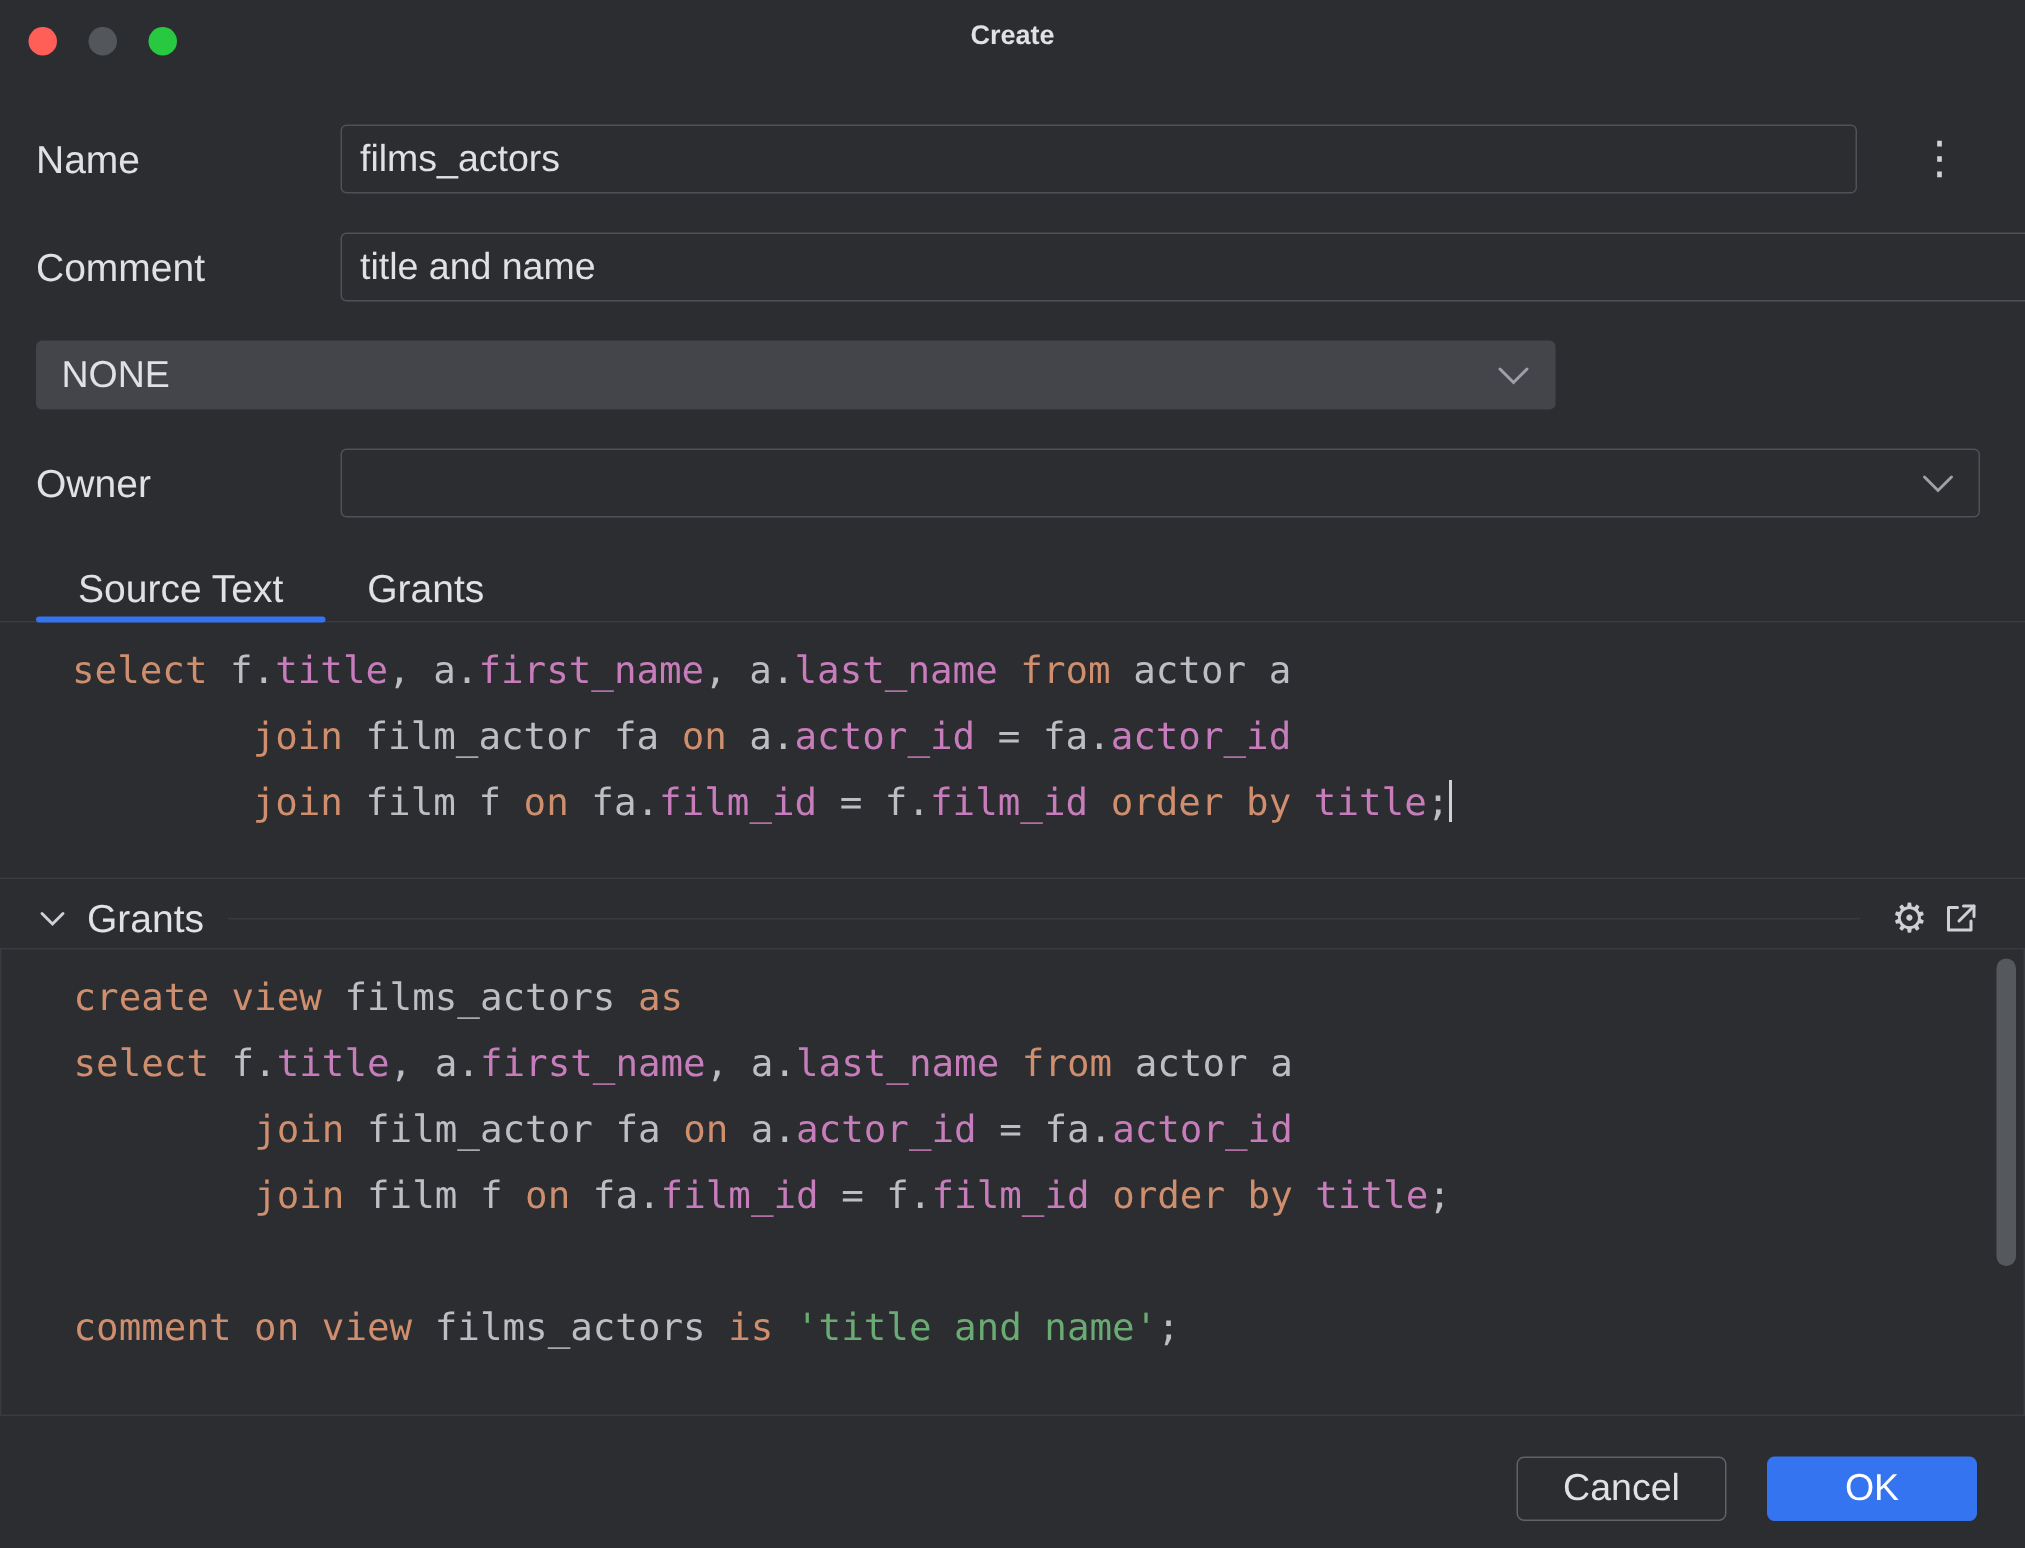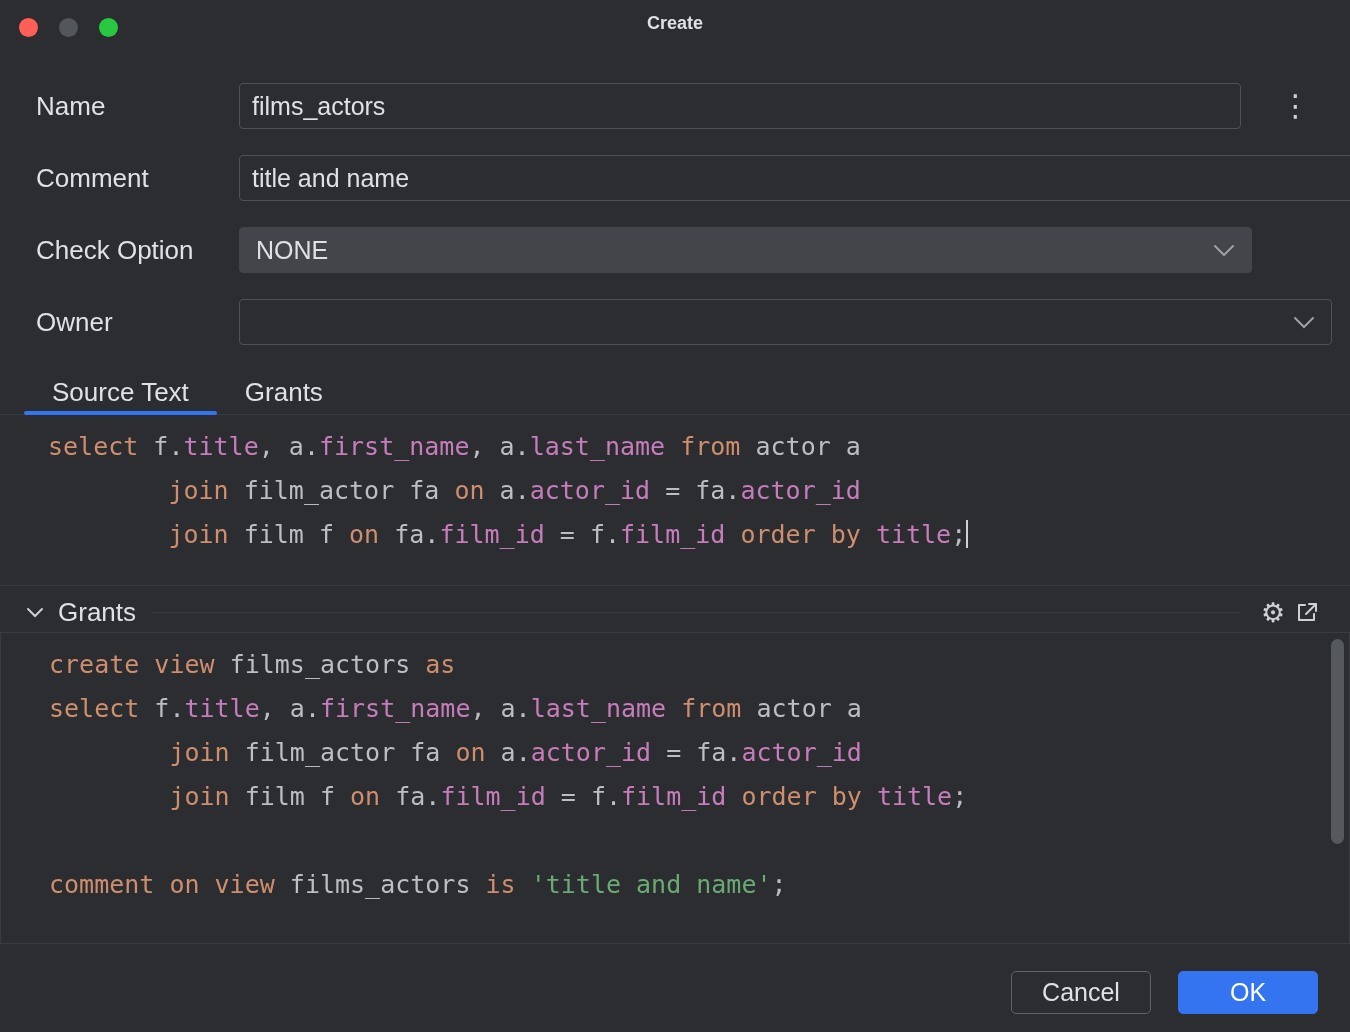--- a/index.html
+++ b/index.html
@@ -17,21 +17,21 @@
   .tl { width: 19px; height: 19px; border-radius: 50%; display: inline-block; }
   .tl-red   { background: #FF5F57; }
   .tl-gray  { background: #53575B; }
   .tl-green { background: #28C840; }
   .window-title {
     position: absolute; left: 0; right: 0; top: 13px;
     text-align: center; font-size: 18px; font-weight: bold; color: #DFE1E5;
   }
 
   
-  .form { padding: 27px 0 0 36px; }
+  .form { padding: 27px 0 0 24px; }
   .form-row { display: flex; align-items: center; height: 46px; margin-bottom: 26px; }
   .form-label { width: 203px; font-size: 26px; color: #DFE1E5; flex: 0 0 203px; }
 
   .text-input {
     height: 46px; background: #2B2D30; border: 1px solid #4E5157; border-radius: 4px;
     color: #DFE1E5; font-size: 25px; font-family: "Liberation Sans", sans-serif;
     padding: 0 44px 0 12px; outline: none;
   }
   .name-input { width: 1011px; padding-right: 12px; }
   .input-wrap { position: relative; display: flex; align-items: center; }
@@ -132,21 +132,20 @@
             <path d="M13 3h6v6"></path>
               <path d="M19 3l-7 7"></path>
             <path d="M9 19H3v-6"></path>
               <path d="M3 19l7-7"></path>
           </svg>
         </span>
       </div>
     </div>
 
     <div class="form-row">
-      <div class="form-label">Check Option</div>
       <div class="combo combo-filled">
         <span class="combo-value">NONE</span>
         <span class="chevron">
           <svg width="22" height="13" viewBox="0 0 22 13" fill="none" stroke="#9DA0A8" stroke-width="2" stroke-linecap="round">
             <polyline points="2,2 11,11 20,2"></polyline>
           </svg>
         </span>
       </div>
     </div>
 

